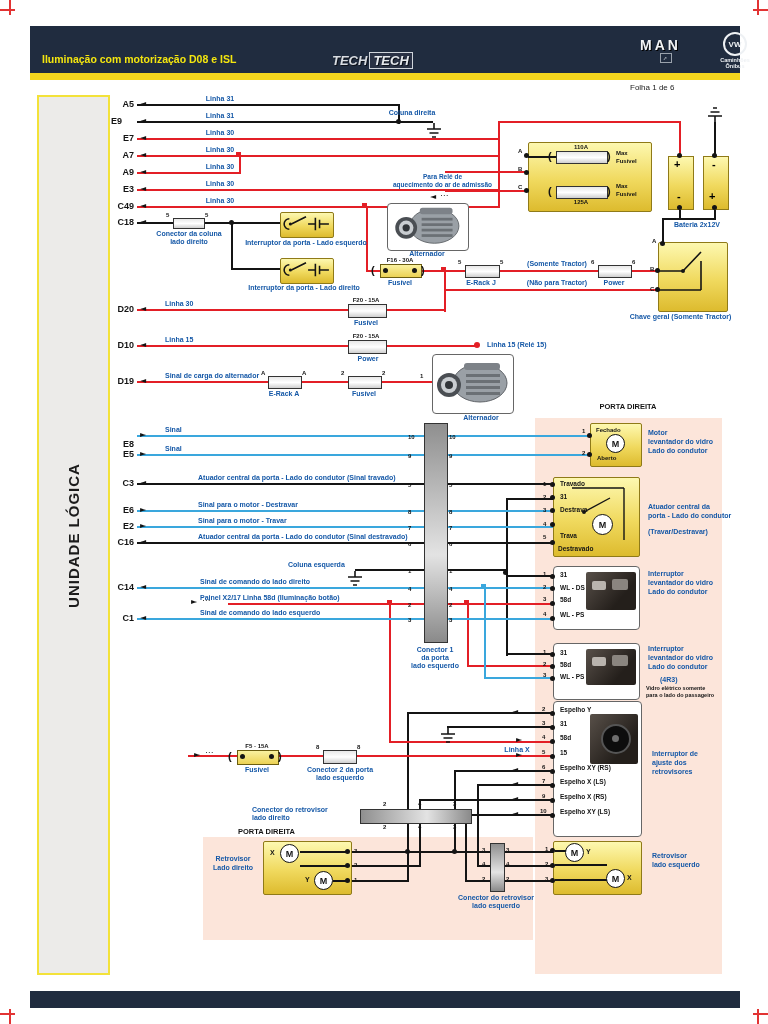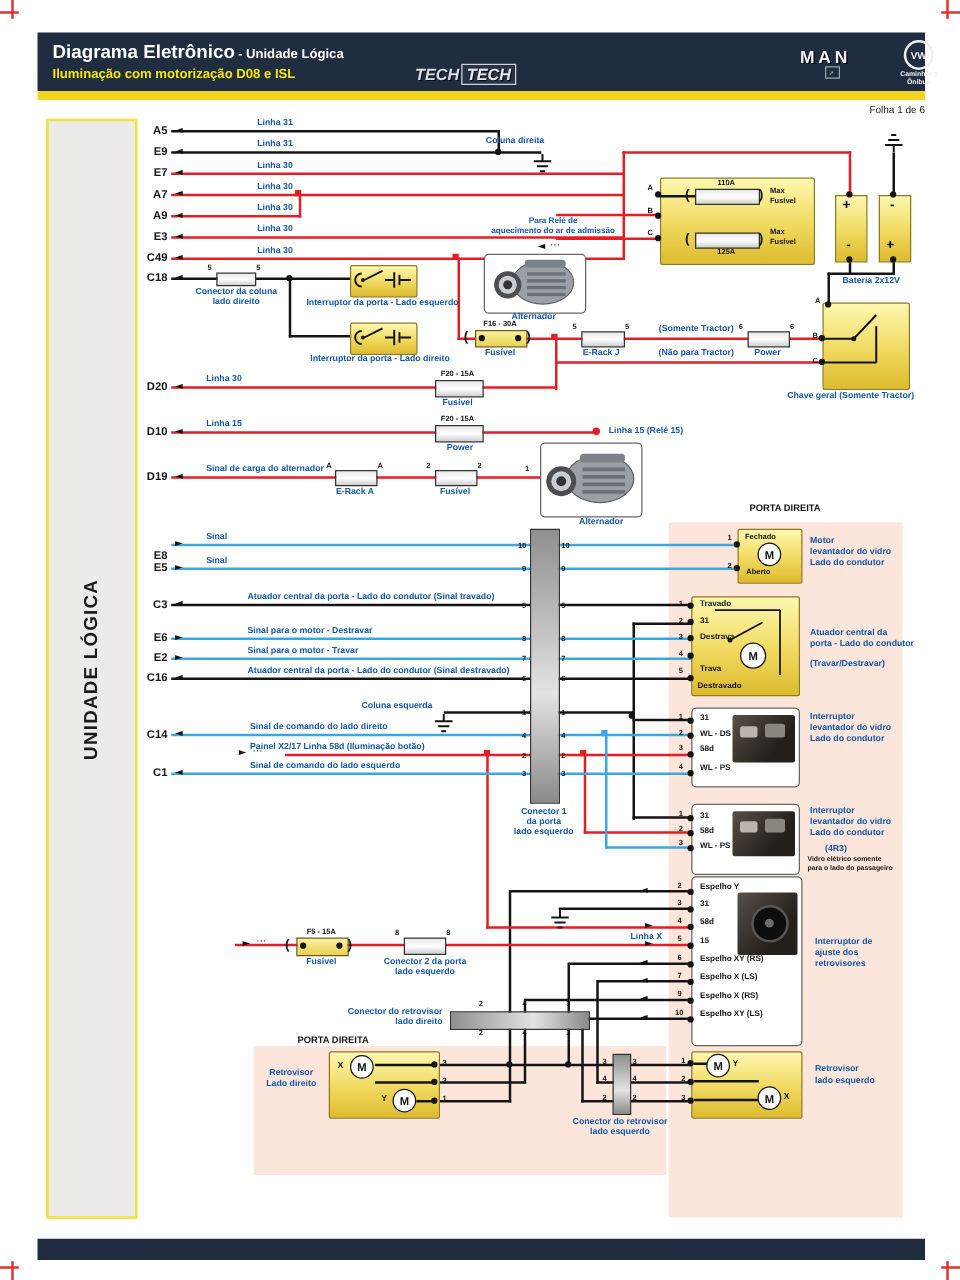--- a/index.html
+++ b/index.html
@@ -3,21 +3,21 @@
 <meta charset="utf-8">
 <style>
   html,body{margin:0;padding:0;background:#fff}
   .stage{position:relative;width:768px;height:1024px;background:#fff;font-family:"Liberation Sans",sans-serif;overflow:hidden}
   .a{position:absolute}
   .w{position:absolute;background:#141414}
   .w.red{background:#e31f26}
   .w.blu{background:#3aa7dd}
   .t{position:absolute;font-weight:bold;font-size:7px;color:#1558a7;white-space:nowrap;line-height:1.15}
   .tc{text-align:center}
-  .tr{text-align:right}
+  .tr{}
   .tk{color:#141414}
   .pin{position:absolute;font-weight:bold;font-size:9px;color:#141414;text-align:right;width:38px;line-height:1}
   .n{position:absolute;font-weight:bold;font-size:6px;color:#141414;line-height:1;white-space:nowrap}
   .ar{position:absolute;font-size:8px;color:#141414;line-height:1;font-family:"DejaVu Sans",sans-serif}
   .dot{position:absolute;width:5px;height:5px;border-radius:50%;background:#141414}
   .sq{position:absolute;width:5px;height:5px;background:#e31f26}
   .sqb{position:absolute;width:5px;height:5px;background:#3aa7dd}
   .ybox{position:absolute;background:linear-gradient(180deg,#fdf8b0,#f0d95e 55%,#ddbb2e);border:1px solid #8f7a18;border-radius:2px}
   .wbox{position:absolute;background:#fff;border:1px solid #666;border-radius:4px}
   .connv{position:absolute;background:linear-gradient(180deg,#8f8f8f,#e3e3e3 60%,#8a8a8a);border:1px solid #333}
@@ -38,23 +38,20 @@
   <div class="crop" style="left:9px;top:0;width:2px;height:15px"></div>
   <div class="crop" style="left:0;top:9px;width:15px;height:2px"></div>
   <div class="crop" style="left:757px;top:0;width:2px;height:15px"></div>
   <div class="crop" style="left:753px;top:9px;width:15px;height:2px"></div>
   <div class="crop" style="left:9px;top:1009px;width:2px;height:15px"></div>
   <div class="crop" style="left:0;top:1013px;width:15px;height:2px"></div>
   <div class="crop" style="left:757px;top:1009px;width:2px;height:15px"></div>
   <div class="crop" style="left:753px;top:1013px;width:15px;height:2px"></div>
 
   <div class="a" style="left:30px;top:26px;width:710px;height:47px;background:#202c3f">
-    <div class="a" style="left:12px;top:7px;white-space:nowrap">
-      <span style="font-weight:bold;font-size:15px;color:#fff">Diagrama Eletrônico</span><span style="font-weight:bold;font-size:10px;color:#fff"> - </span><span style="font-weight:bold;font-size:10.5px;color:#fff">Unidade Lógica</span>
-    </div>
     <div class="a" style="left:12px;top:27px;font-weight:bold;font-size:10.5px;color:#f4e60f">Iluminação com motorização D08 e ISL</div>
     <div class="a" style="left:302px;top:25px;white-space:nowrap">
       <span style="font-style:italic;font-weight:900;font-size:13px;color:#d9dde2;text-shadow:1px 1px 0 #0a0f18">TECH</span><span style="font-style:italic;font-weight:900;font-size:13px;color:#e7eaee;border:1px solid #cfd4da;padding:0 3px;margin-left:2px;background:#2a3245;text-shadow:1px 1px 0 #0a0f18">TECH</span>
     </div>
     <div class="a" style="left:610px;top:11px;font-weight:bold;font-size:14px;color:#f2f4f6;letter-spacing:3px;text-shadow:1px 1px 0 #000">MAN</div>
     <div class="a" style="left:630px;top:27px;width:10px;height:8px;border:1px solid #9aa2ac">
         <div class="a" style="left:2px;top:1px;font-size:5px;color:#cfd4da">➚</div>
       </div>
     <div class="a" style="left:682px;top:6px;width:46px;text-align:center">
       <div style="margin:0 auto;width:20px;height:20px;border:2px solid #eef1f4;border-radius:50%;display:flex;align-items:center;justify-content:center;font-weight:bold;font-size:8px;color:#eef1f4">VW</div>
@@ -183,21 +180,21 @@
       <path d="M9 0 V6 M2 6 H16 M4.5 10 H13.5 M7 14 H11" stroke="#141414" stroke-width="1.6" fill="none"></path>
     </svg>
   <svg class="a" style="left:346px;top:571px" width="18" height="16" viewBox="0 0 18 16">
       <path d="M9 0 V6 M2 6 H16 M4.5 10 H13.5 M7 14 H11" stroke="#141414" stroke-width="1.6" fill="none"></path>
     </svg>
   <svg class="a" style="left:439px;top:728px" width="18" height="16" viewBox="0 0 18 16">
       <path d="M9 0 V6 M2 6 H16 M4.5 10 H13.5 M7 14 H11" stroke="#141414" stroke-width="1.6" fill="none"></path>
     </svg>
 
   <div class="pin" style="left:96px;top:100px">A5</div>
-  <div class="pin" style="left:96px;top:117px">E9</div>
+  <div class="pin" style="left:84px;top:117px">E9</div>
   <div class="pin" style="left:96px;top:134px">E7</div>
   <div class="pin" style="left:96px;top:151px">A7</div>
   <div class="pin" style="left:96px;top:168px">A9</div>
   <div class="pin" style="left:96px;top:185px">E3</div>
   <div class="pin" style="left:96px;top:202px">C49</div>
   <div class="pin" style="left:96px;top:218px">C18</div>
   <div class="pin" style="left:96px;top:305px">D20</div>
   <div class="pin" style="left:96px;top:341px">D10</div>
   <div class="pin" style="left:96px;top:377px">D19</div>
   <div class="pin" style="left:96px;top:440px">E8</div>

